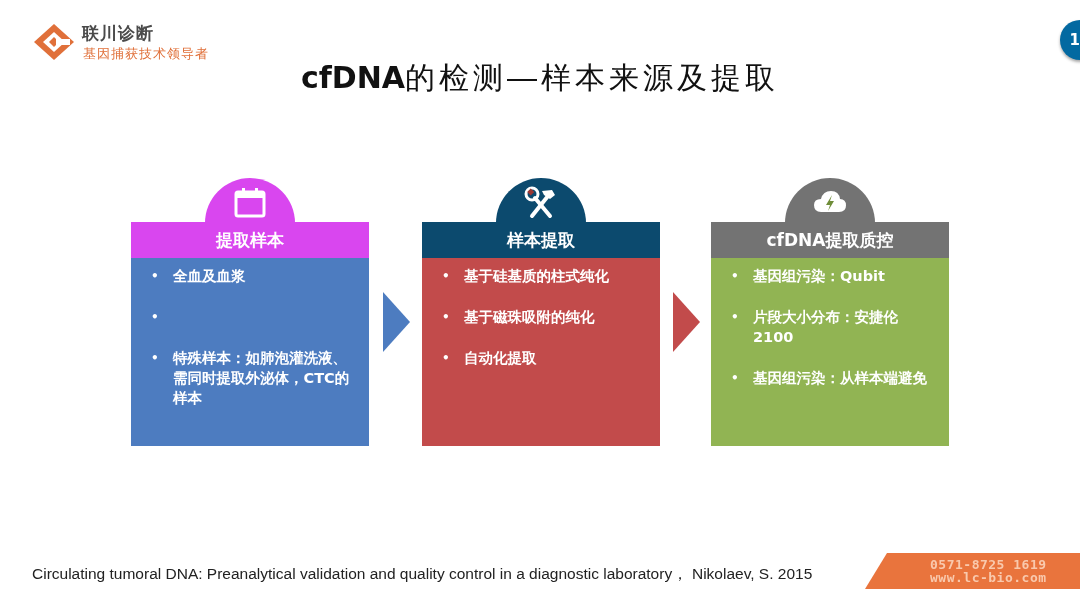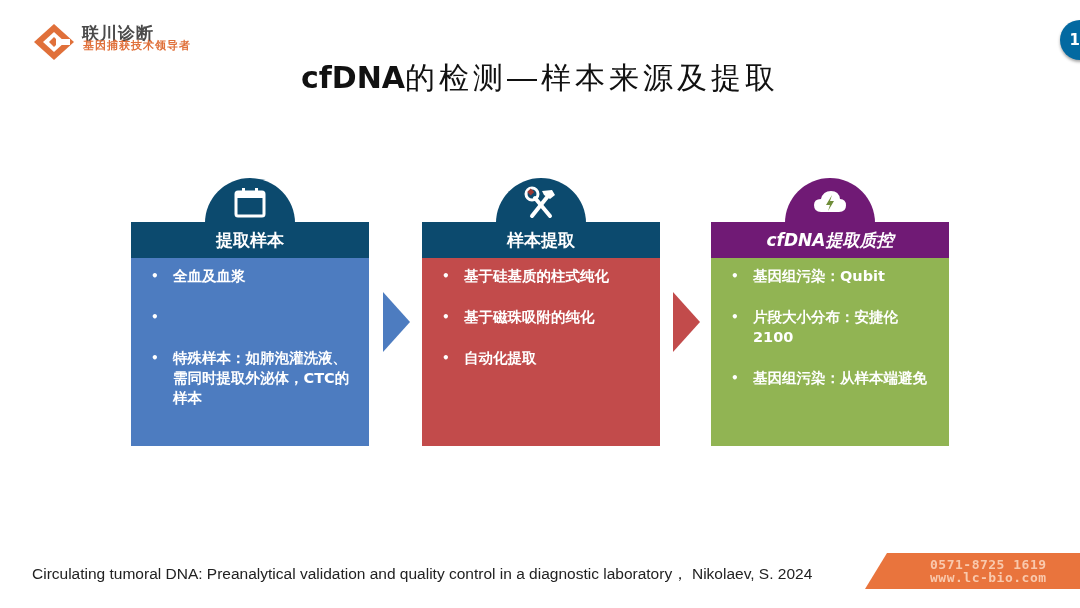--- a/index.html
+++ b/index.html
@@ -1,40 +1,40 @@
 <!DOCTYPE html>
 <html><head>
 <meta charset="utf-8">
 <style>
   html, body { margin:0; padding:0; }
   body { width:1080px; height:608px; background:#ffffff; position:relative; overflow:hidden;
          font-family:"DejaVu Sans", "Liberation Sans", sans-serif; }
   .logo { position:absolute; left:32px; top:18px; width:150px; height:44px; }
   .logo-mark { position:absolute; left:0; top:4px; width:44px; height:40px; }
   .logo-name { position:absolute; left:50px; top:4px; font-size:17px; font-weight:bold; color:#4a4a4a; letter-spacing:1px; white-space:nowrap; }
-  .logo-tag { position:absolute; left:51px; top:20px; font-size:11px; color:#e0703a; white-space:nowrap; letter-spacing:1px;font-weight:bold; }
+  .logo-tag { position:absolute; left:51px; top:27px; font-size:13px; color:#e0703a; white-space:nowrap; letter-spacing:1px; }
   .page-badge { position:absolute; left:1021px; top:20px; width:40px; height:40px; border-radius:50%;
                 background:#0369a1; box-shadow:0 2px 3px rgba(0,0,0,0.35); color:#fff; font-weight:bold;
                 font-size:15px; display:flex; align-items:center; justify-content:center;margin-left:39px; }
   .title { position:absolute; left:0; width:1080px; top:58px; text-align:center; font-size:30px; font-weight:bold; color:#111; }
   .title .rest { font-weight:normal; letter-spacing:4px; font-family:Liberation Sans, sans-serif; }
 
   .card { position:absolute; top:178px; width:238px; height:268px; }
   .dome { position:absolute; top:0; left:74px; width:90px; height:90px; border-radius:50%; }
   .dome-icon { position:absolute; top:8px; left:0; width:90px; height:34px; display:flex; justify-content:center; }
   .card-head { position:absolute; top:44px; left:0; width:238px; height:36px; color:#fff; font-weight:bold;
                font-size:17px; display:flex; align-items:center; justify-content:center; }
   .card-body { position:absolute; top:80px; left:0; width:238px; height:188px; box-sizing:border-box; padding:8px 14px 0 20px; color:#fff; }
   .item { display:flex; font-size:14.5px; font-weight:bold; line-height:20px; margin-bottom:21px; }
   .bullet { width:22px; flex:0 0 22px; font-size:12px; }
   .txt { flex:1; }
 
-  .c1 { left:131px; } .c1 .dome, .c1 .card-head { background:#0c4a6e; } .c1 .card-body { background:#4d7cc0; }
+  .c1 { left:131px; } .c1 .dome, .c1 .card-head { background:#d946ef; } .c1 .card-body { background:#4d7cc0; }
   .c2 { left:422px; } .c2 .dome, .c2 .card-head { background:#0c4a6e; } .c2 .card-body { background:#c24b4b; }
-  .c3 { left:711px; } .c3 .dome, .c3 .card-head { background:#701a75;font-style:italic; } .c3 .card-body { background:#91b453; }
+  .c3 { left:711px; } .c3 .dome, .c3 .card-head { background:#737373; } .c3 .card-body { background:#91b453; }
 
   .arrow { position:absolute; top:292px; width:0; height:0; border-top:30px solid transparent; border-bottom:30px solid transparent; border-left:27px solid; }
   .a1 { left:383px; border-left-color:#4d7cc0; }
   .a2 { left:673px; border-left-color:#c24b4b; }
 
   .citation { position:absolute; left:32px; top:564px; font-size:15.5px; color:#222; white-space:nowrap; font-family:"Liberation Sans", sans-serif; z-index:3; }
   .banner { position:absolute; left:865px; top:553px; width:215px; height:36px; background:#e9743d;
             clip-path:polygon(22px 0, 100% 0, 100% 100%, 0 100%); z-index:1; }
   .banner-text { position:absolute; left:930px; top:558px; color:#f9c9ad; font-size:13px; font-weight:bold;
                  line-height:13px; font-family:"DejaVu Sans Mono", monospace; z-index:2; letter-spacing:0.5px; }
@@ -138,18 +138,18 @@
         <span class="bullet">•</span>
         <span class="txt">片段大小分布：安捷伦2100</span>
       </div>
     <div class="item">
         <span class="bullet">•</span>
         <span class="txt">基因组污染：从样本端避免</span>
       </div>
   </div>
 </div>
 
-<div class="citation">Circulating tumoral DNA: Preanalytical validation and quality control in a diagnostic laboratory，  Nikolaev, S. 2024</div>
+<div class="citation">Circulating tumoral DNA: Preanalytical validation and quality control in a diagnostic laboratory，  Nikolaev, S. 2015</div>
 <div class="banner"></div>
 <div class="banner-text">
   <div>0571-8725 1619</div>
   <div>www.lc-bio.com</div>
 </div>
 
 </body></html>

